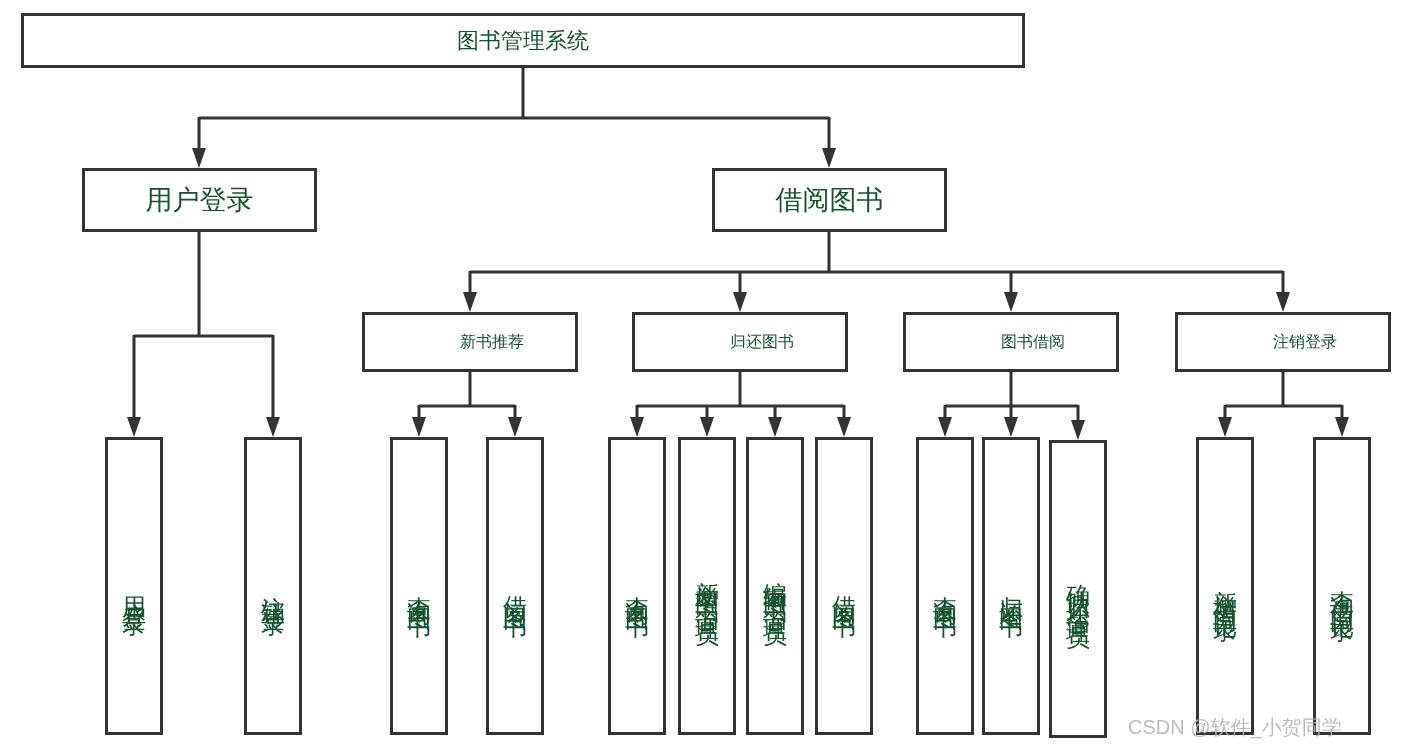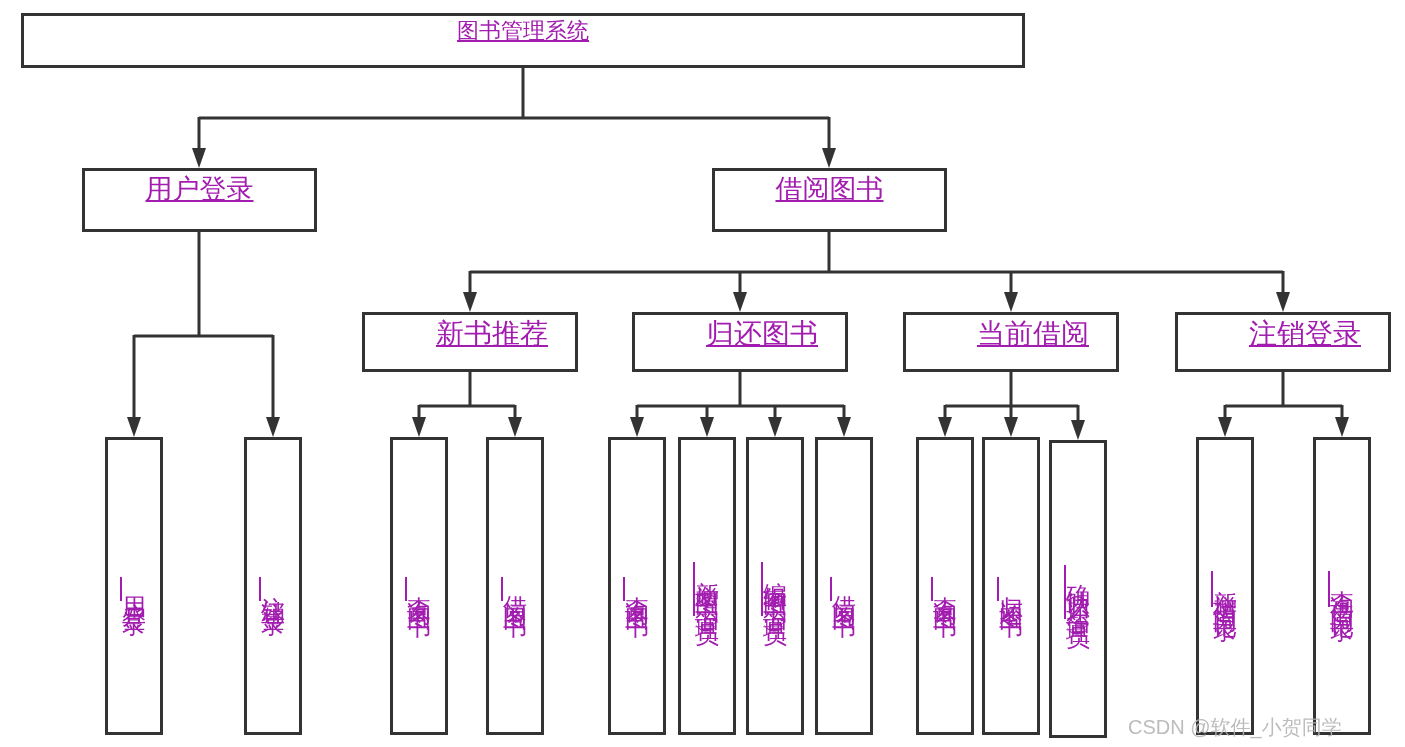--- a/index.html
+++ b/index.html
@@ -20,32 +20,32 @@
     left: 0;
     top: 0;
     z-index: 1;
   }
   .box {
     position: absolute;
     box-sizing: border-box;
     background: #ffffff;
     border: 3px solid #333333;
     display: flex;
+    align-items: center;
     justify-content: center;
-    color: #a21caf;
+    color: #14532d;
     z-index: 2;
     text-align: center;
     white-space: nowrap;
-    text-decoration: underline;
   }
   .lvl1 { left: 21px;  top: 13px;  width: 1004px; height: 55px; font-size: 22px; }
   .lvl2 { top: 168px; width: 235px; height: 64px; font-size: 27px; }
   .lvl2a { left: 82px; }
   .lvl2b { left: 712px; }
-  .lvl3 { top: 312px; width: 216px; height: 60px; font-size: 28px; padding-left: 44px; }
+  .lvl3 { top: 312px; width: 216px; height: 60px; font-size: 16px; padding-left: 44px; }
   .lvl3a { left: 362px; }
   .lvl3b { left: 632px; }
   .lvl3c { left: 903px; }
   .lvl3d { left: 1175px; }
   .leaf {
     top: 437px;
     width: 58px;
     height: 298px;
     font-size: 24px;
   }
@@ -161,21 +161,21 @@
     <span>借阅图书</span>
   </div>
 
   <div class="box lvl3 lvl3a">
     <span>新书推荐</span>
   </div>
   <div class="box lvl3 lvl3b">
     <span>归还图书</span>
   </div>
   <div class="box lvl3 lvl3c">
-    <span>当前借阅</span>
+    <span>图书借阅</span>
   </div>
   <div class="box lvl3 lvl3d">
     <span>注销登录</span>
   </div>
 
   <div class="box leaf lf1">
     <span>用户登录</span>
   </div>
   <div class="box leaf lf2">
     <span>注销登录</span>

